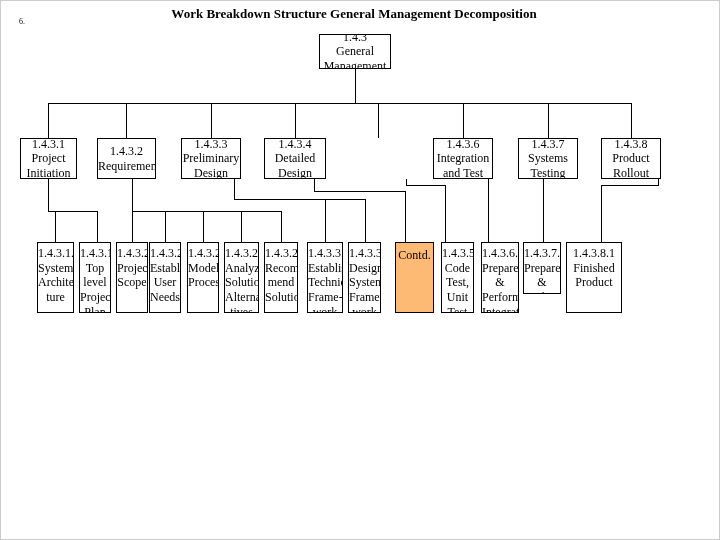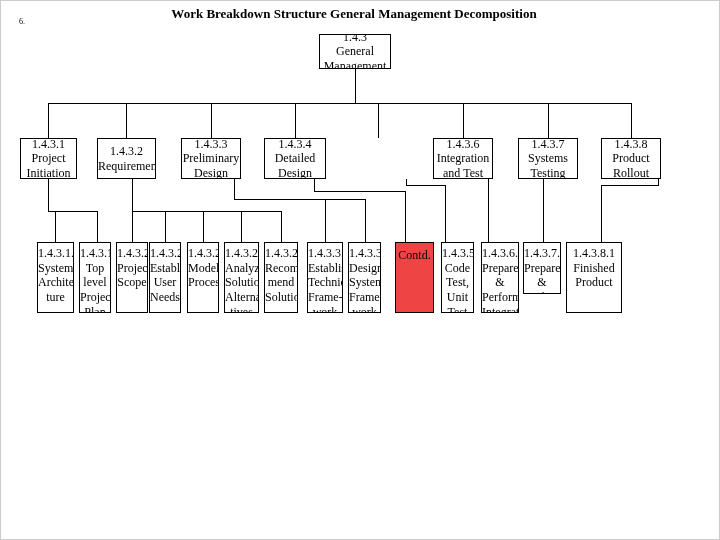--- a/index.html
+++ b/index.html
@@ -27,21 +27,21 @@
     box-sizing:border-box;
     font-size:12px;line-height:1.22;
     text-align:center;
     white-space:pre-line;
     display:flex;flex-direction:column;
     overflow:hidden;
   }
   .box.mid{justify-content:center;}
   .box.leaf{justify-content:flex-start;padding-top:3px;}
   .box.root{justify-content:center;}
-  .box.gray{background:#ef4444;justify-content:flex-start;padding-top:5px;}
+  .box.gray{background:#fdba74;justify-content:flex-start;padding-top:5px;}
   .ln{position:absolute;background:#000000;}
   .ln.h{height:1px;}
   .ln.v{width:1px;}
 </style>
 </head>
 <body>
 
 <div id="canvas">
 
   <div class="title">Work Breakdown Structure General Management Decomposition</div>

